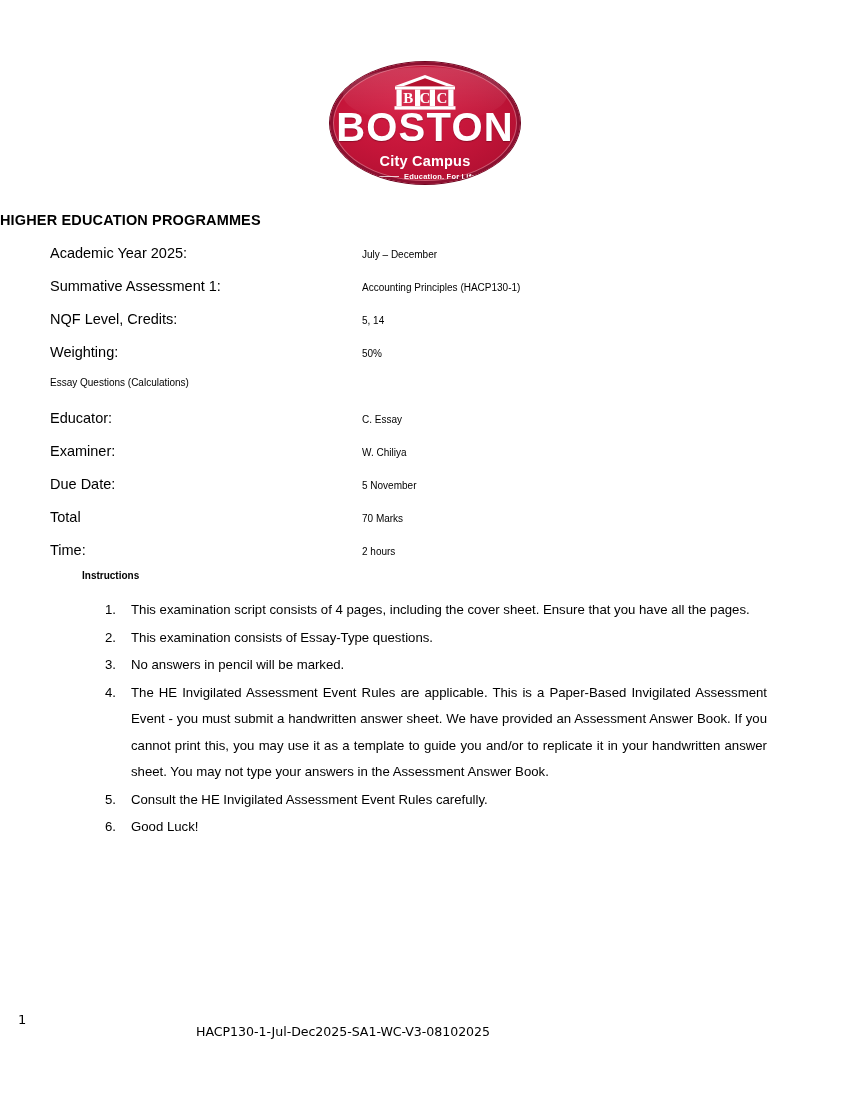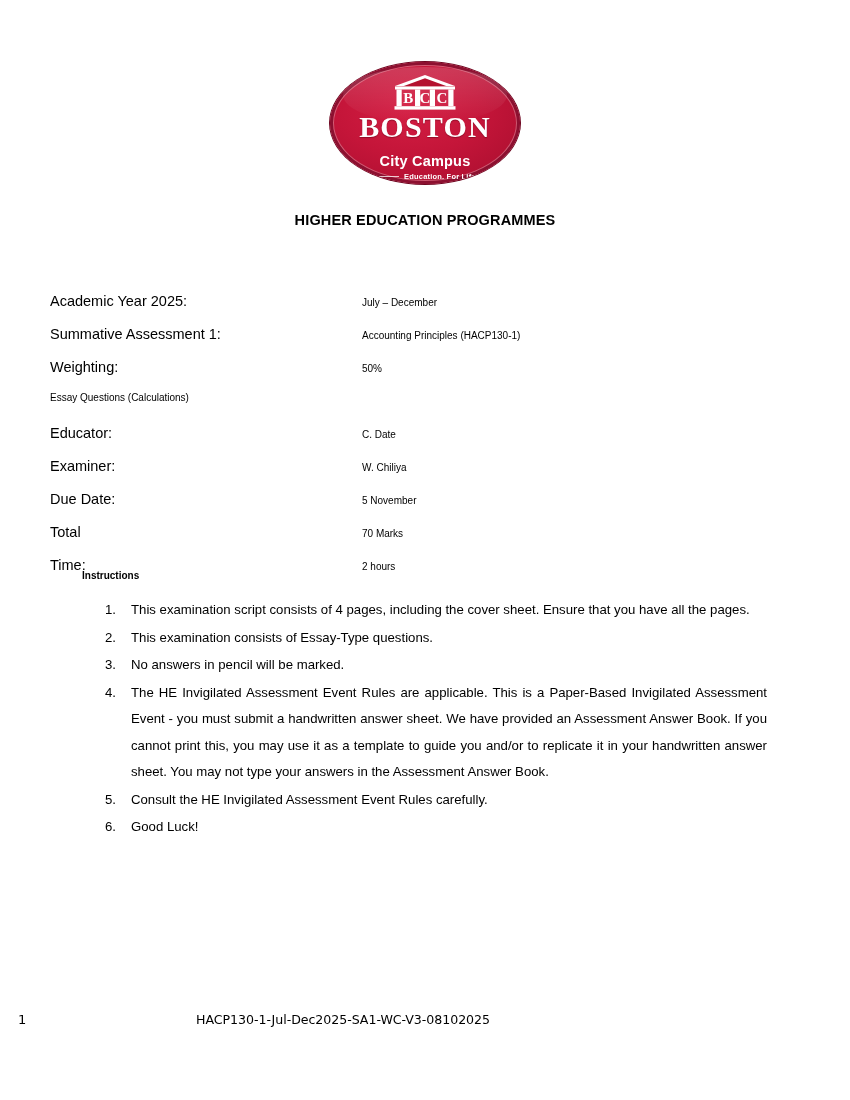--- a/index.html
+++ b/index.html
@@ -67,28 +67,27 @@
   }
   .emblem {
     position: relative;
     margin-top: 13px;
     width: 64px;
     height: 36px;
   }
   .emblem svg { display: block; }
   .logo-boston {
     position: relative;
-    font-size: 30px;
+    font-size: 40px;
     line-height: 30px;
     font-weight: bold;
     letter-spacing: 1.2px;
     color: #ffffff;
     margin-top: 1px;
     text-shadow: 0 1px 1px rgba(80,0,20,0.45);
-    font-family: Liberation Serif, serif;
   }
   .logo-city {
     position: relative;
     font-size: 14.5px;
     line-height: 16px;
     font-weight: bold;
     letter-spacing: 0.2px;
     color: #ffffff;
     margin-top: 11px;
   }
@@ -114,33 +113,31 @@
     color: #ffffff;
     white-space: nowrap;
   }
 
   
   #page-heading {
     position: absolute;
     left: 0;
     top: 212px;
     width: 850px;
-    text-align: center;
     font-size: 14.5px;
     font-weight: bold;
     letter-spacing: 0.15px;
   }
 
   
   #details {
     position: absolute;
     left: 50px;
     top: 245px;
     width: 740px;
-    margin-top: 48px;
   }
   .detail-row {
     display: flex;
     align-items: baseline;
     height: 33px;
   }
   .detail-label {
     width: 312px;
     flex: 0 0 312px;
     font-size: 14.5px;
@@ -200,21 +197,21 @@
   #page-number {
     position: absolute;
     left: 18px;
     top: 0;
     font-size: 13px;
     font-family: "DejaVu Sans", sans-serif;
   }
   #footer-code {
     position: absolute;
     left: 196px;
-    top: 0;
+    top: 12px;
     font-size: 12.6px;
     font-family: "DejaVu Sans", sans-serif;
     letter-spacing: -0.05px;
   }
 </style>
 </head>
 <body>
 
 <div id="logo-block">
   <div class="logo-oval">
@@ -258,29 +255,33 @@
 <div id="details">
   <div class="detail-row">
     <div class="detail-label">Academic Year 2025:</div>
     <div class="detail-value">July – December</div>
   </div>
   <div class="detail-row">
     <div class="detail-label">Summative Assessment 1:</div>
     <div class="detail-value">Accounting Principles (HACP130-1)</div>
   </div>
   <div class="detail-row">
+    <div class="detail-label">NQF Level, Credits:</div>
+    <div class="detail-value">5, 14</div>
+  </div>
+  <div class="detail-row">
     <div class="detail-label">Weighting:</div>
     <div class="detail-value">50%</div>
   </div>
   <div class="detail-row">
     <div class="detail-value">Essay Questions (Calculations)</div>
   </div>
   <div class="detail-row">
     <div class="detail-label">Educator:</div>
-    <div class="detail-value">C. Date</div>
+    <div class="detail-value">C. Essay</div>
   </div>
   <div class="detail-row">
     <div class="detail-label">Examiner:</div>
     <div class="detail-value">W. Chiliya</div>
   </div>
   <div class="detail-row">
     <div class="detail-label">Due Date:</div>
     <div class="detail-value">5 November</div>
   </div>
   <div class="detail-row">

